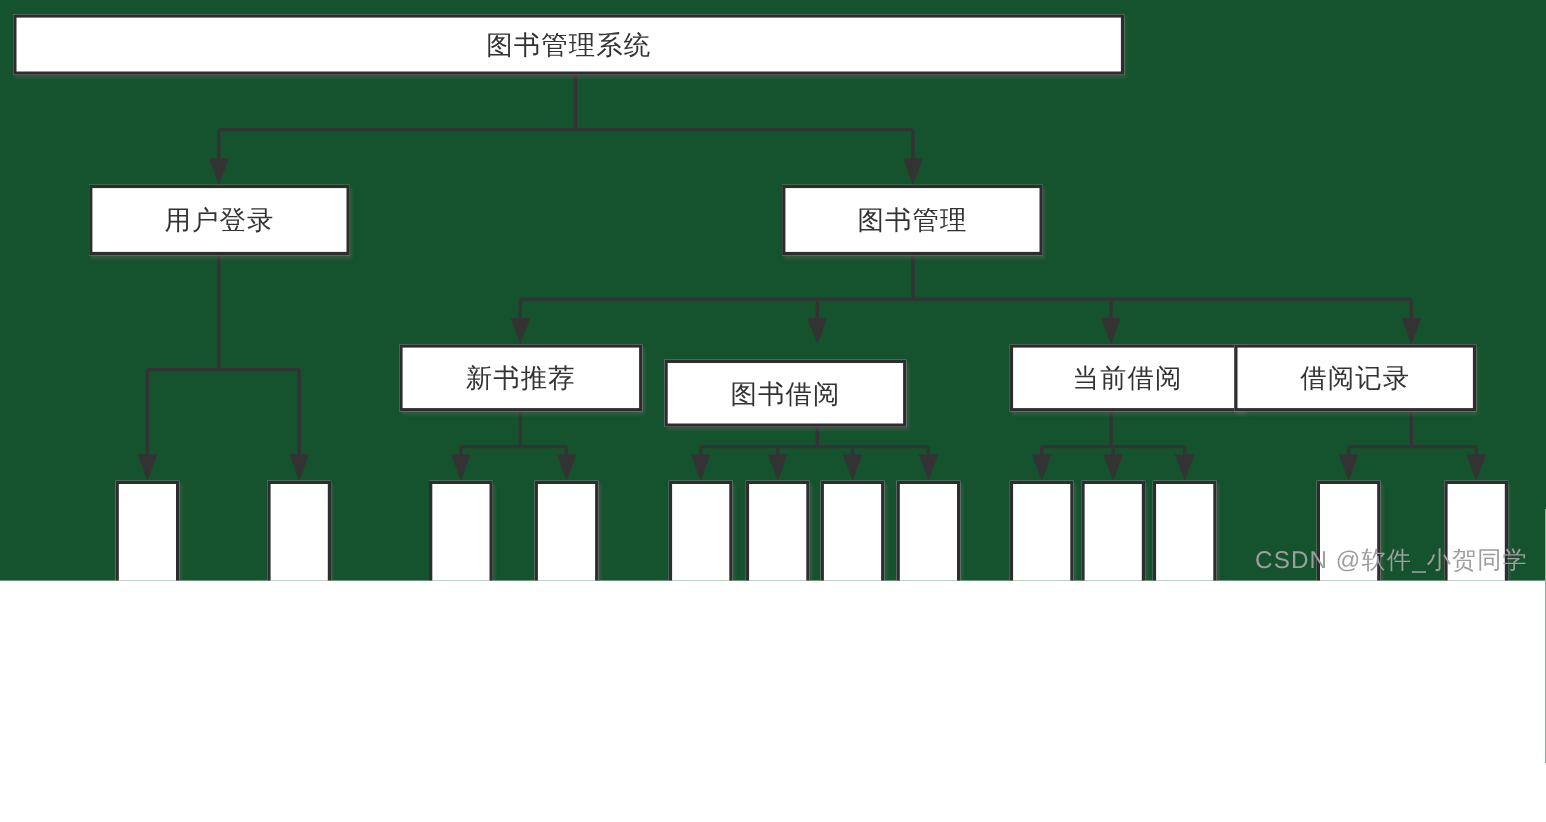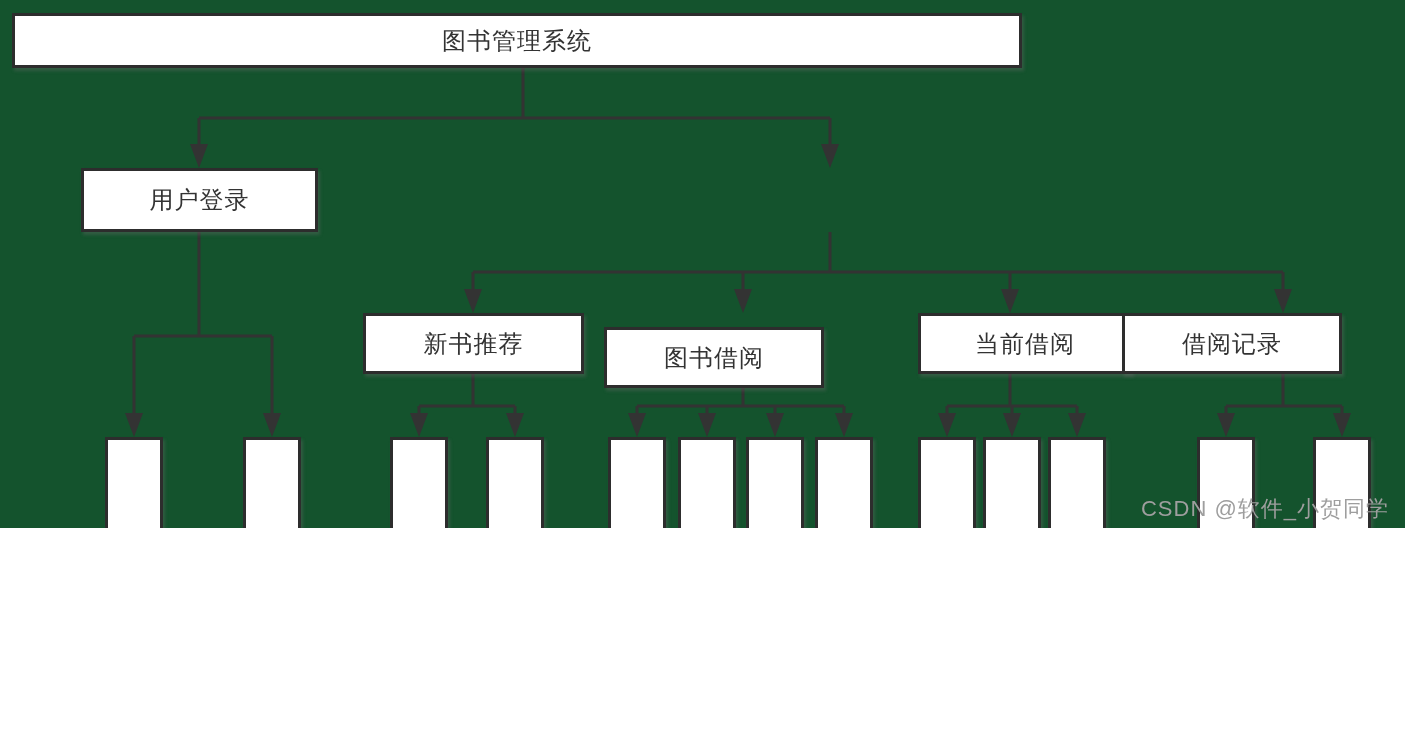--- a/index.html
+++ b/index.html
@@ -113,20 +113,21 @@
       <polygon points="1003,413 1021,413 1012,437"></polygon>
       <polygon points="1068,413 1086,413 1077,437"></polygon>
       <polygon points="1217,413 1235,413 1226,437"></polygon>
       <polygon points="1333,413 1351,413 1342,437"></polygon>
     </g>
   </svg>
 
   <div class="box hbox root-box">图书管理系统</div>
 
   <div class="box hbox l2a">用户登录</div>
+  <div class="box hbox l2b">图书管理</div>
 
   <div class="box hbox l3 l3a">新书推荐</div>
   <div class="box hbox l3 l3b">图书借阅</div>
   <div class="box hbox l3 l3c">当前借阅</div>
   <div class="box hbox l3 l3d">借阅记录</div>
 
   <div class="box leaf lf1">用户登录</div>
   <div class="box leaf lf2">注销登录</div>
 
   <div class="box leaf lf3">查询图书</div>

